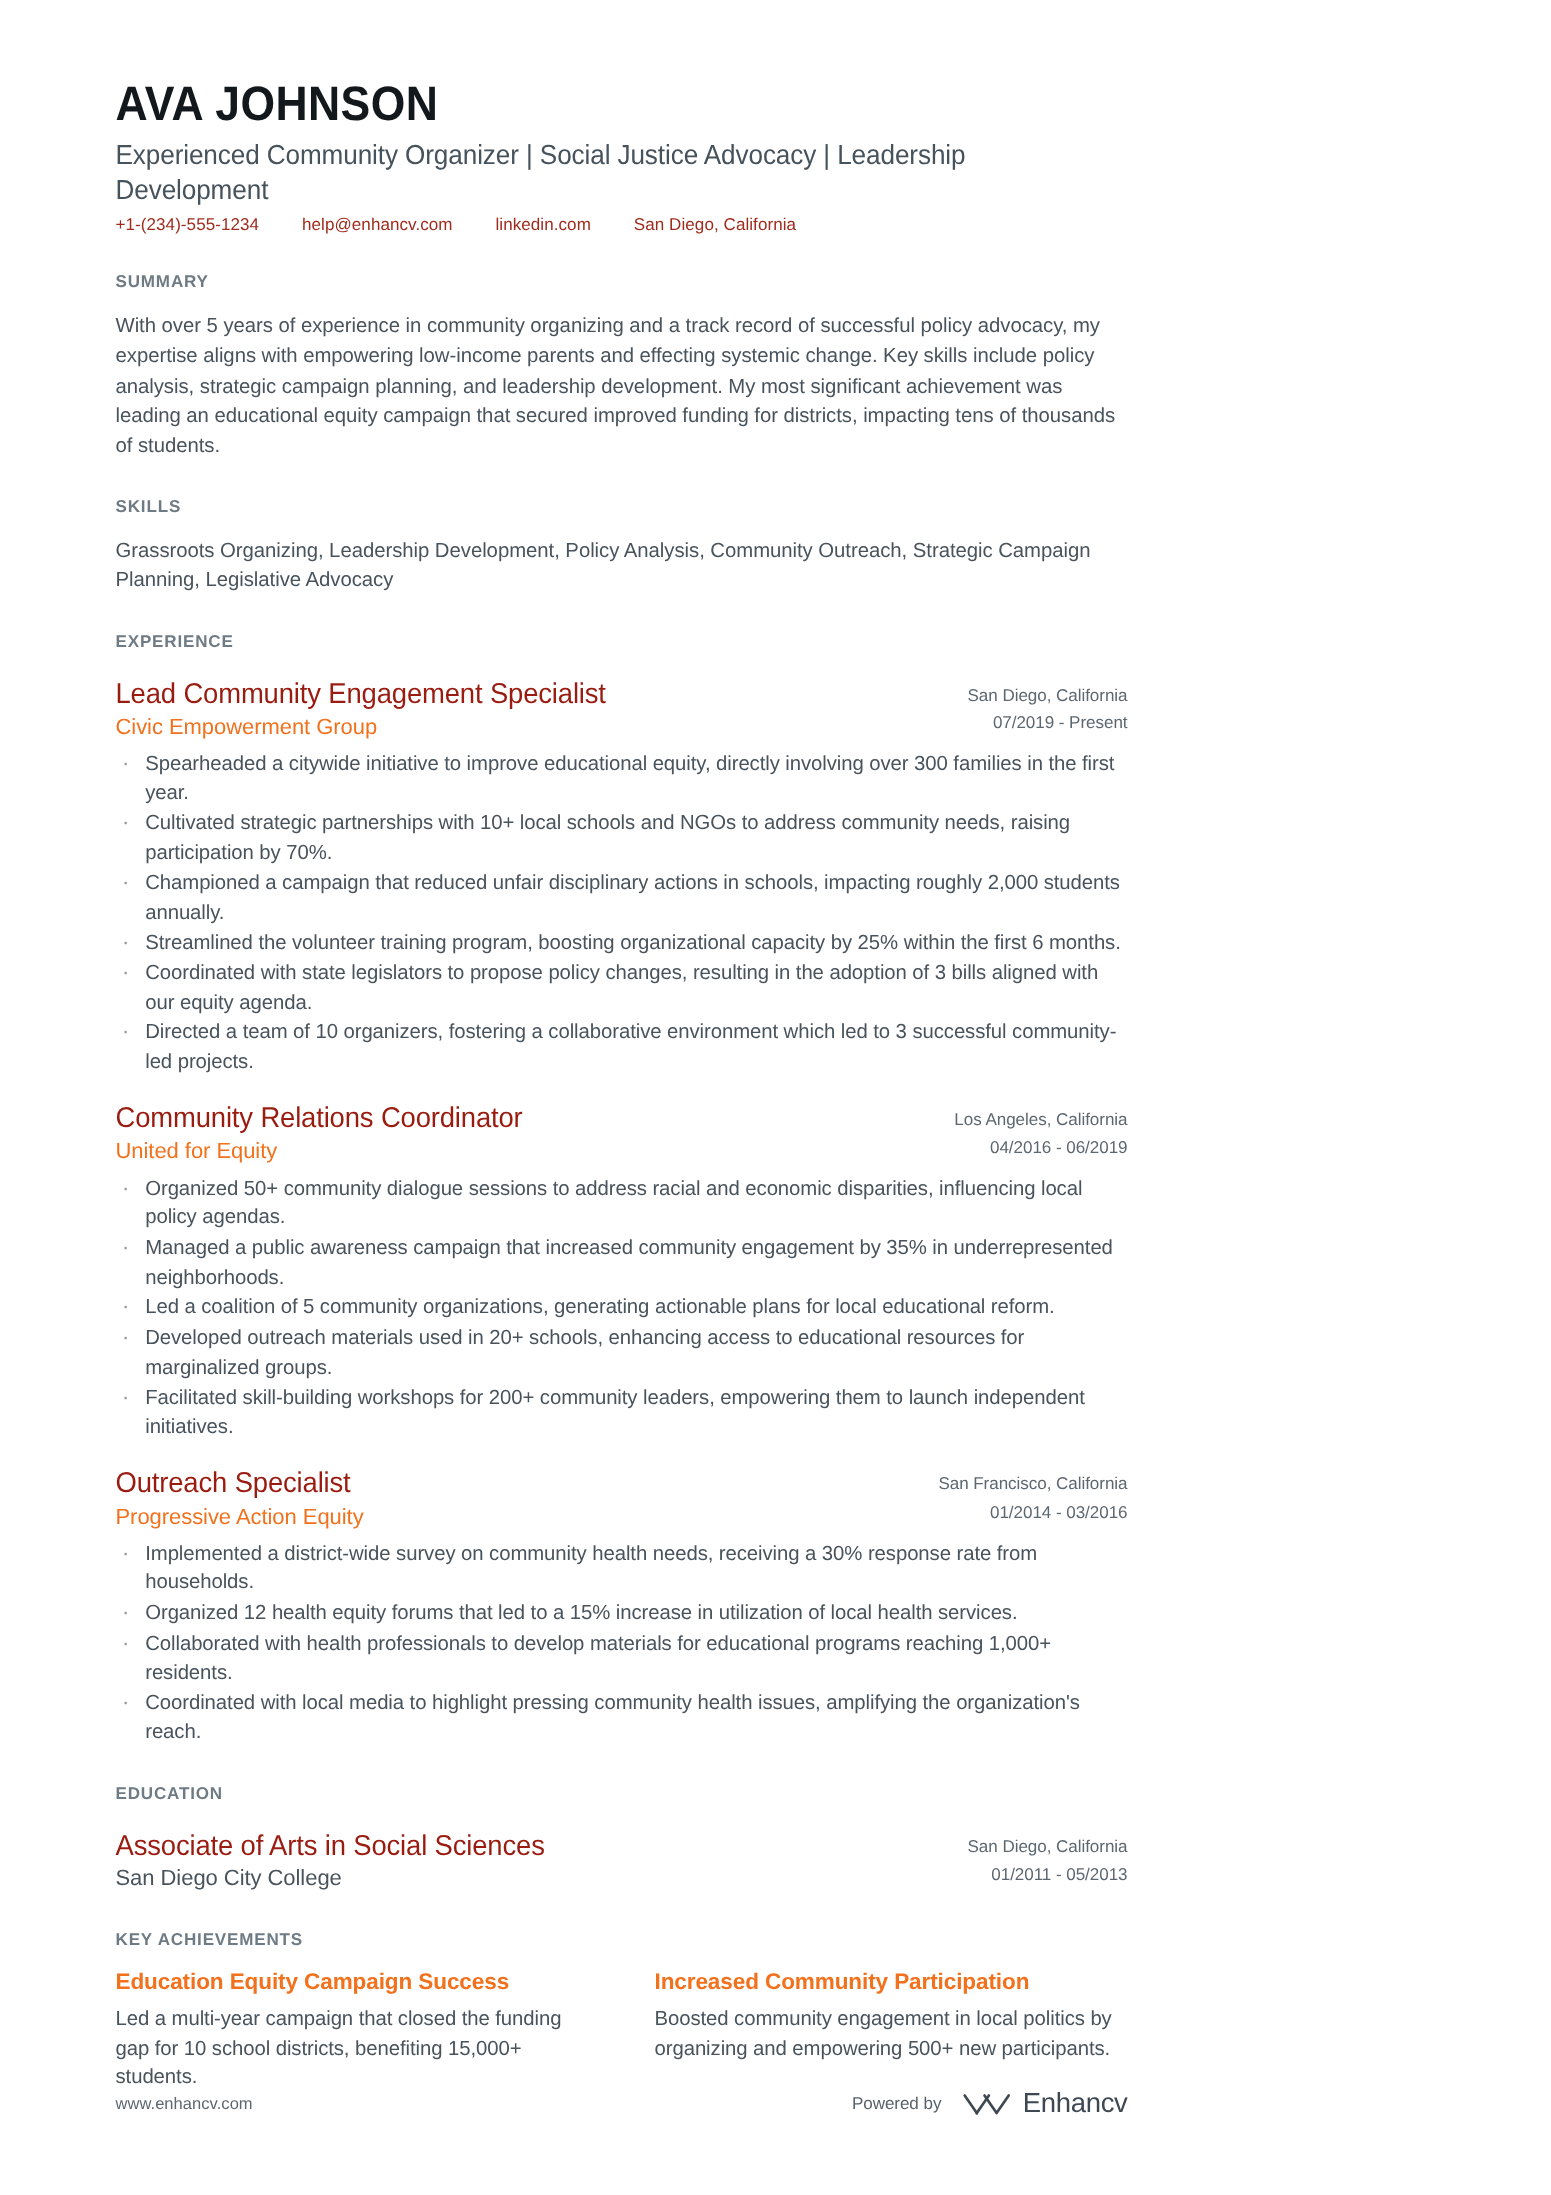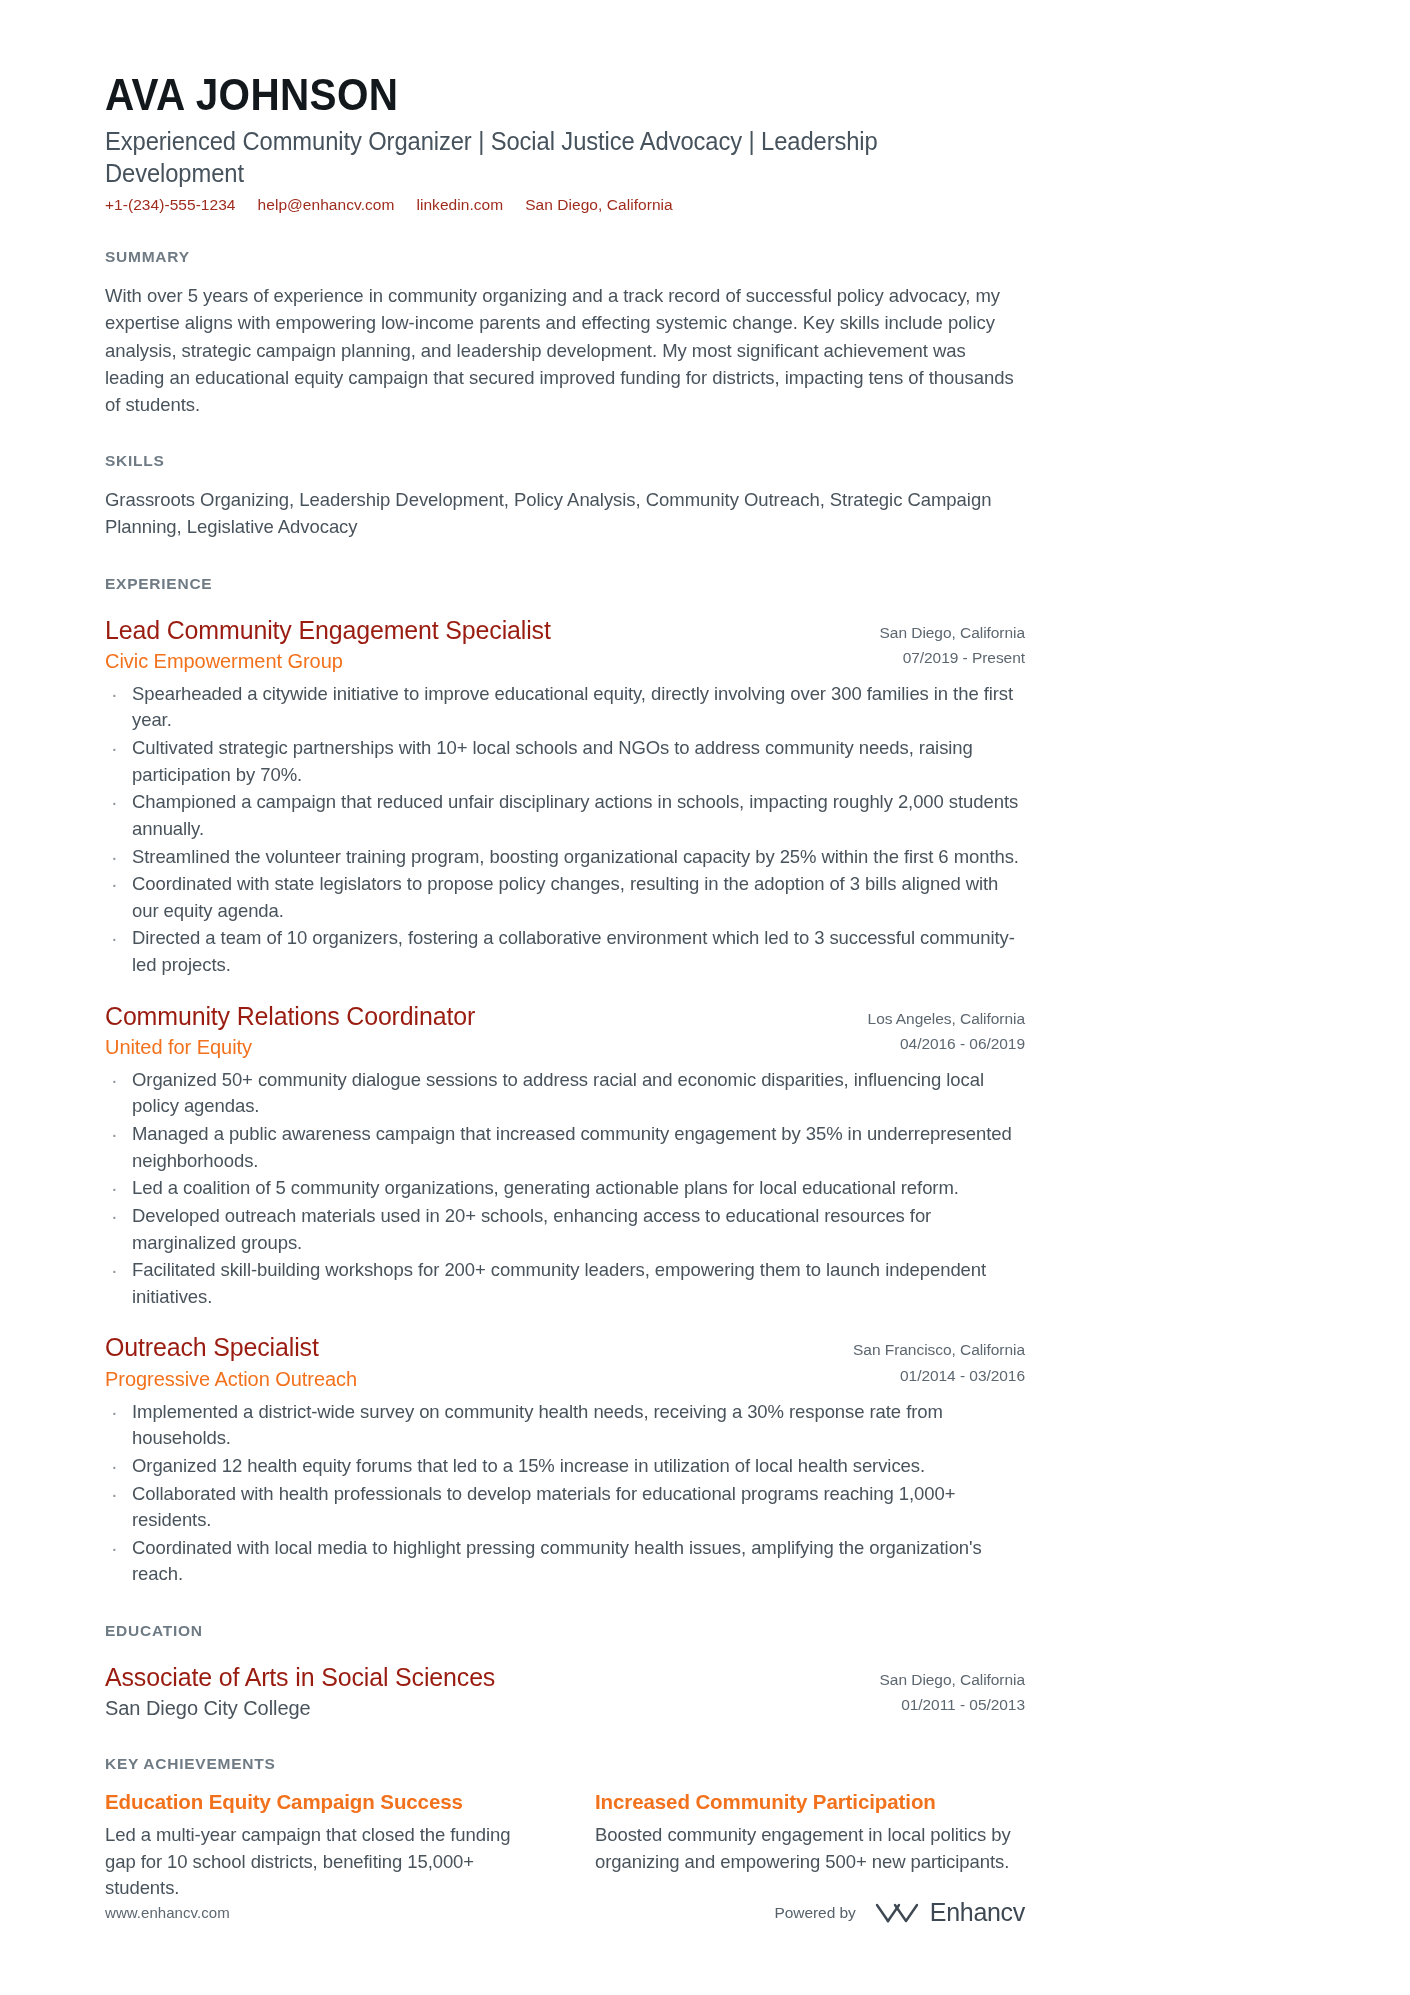--- a/index.html
+++ b/index.html
@@ -44,21 +44,21 @@
     max-width: 1060px;
     transform: scaleX(0.95);
     transform-origin: left center;
   }
 
   .contact-row {
     margin-top: 7px;
     display: flex;
     align-items: baseline;
     flex-wrap: wrap;
-    gap: 0 22px;
+    gap: 0 39px;
     font-size: 15.5px;
     color: #9f2b1c;
     letter-spacing: 0.05px;
   }
   .contact-item { white-space: nowrap; }
 
   
   .section { margin-top: 34px; }
 
   .section-title {
@@ -279,21 +279,21 @@
         <li>Led a coalition of 5 community organizations, generating actionable plans for local educational reform.</li>
         <li>Developed outreach materials used in 20+ schools, enhancing access to educational resources for marginalized groups.</li>
         <li>Facilitated skill-building workshops for 200+ community leaders, empowering them to launch independent initiatives.</li>
       </ul>
     </div>
 
     <div class="entry">
       <div class="entry-head">
         <div class="entry-left">
           <div class="entry-title">Outreach Specialist</div>
-          <div class="entry-org">Progressive Action Outreach</div>
+          <div class="entry-org">Progressive Action Equity</div>
         </div>
         <div class="entry-right">
           <div class="entry-location">San Francisco, California</div>
           <div class="entry-dates">01/2014 - 03/2016</div>
         </div>
       </div>
       <ul class="bullets">
         <li>Implemented a district-wide survey on community health needs, receiving a 30% response rate from households.</li>
         <li>Organized 12 health equity forums that led to a 15% increase in utilization of local health services.</li>
         <li>Collaborated with health professionals to develop materials for educational programs reaching 1,000+ residents.</li>

